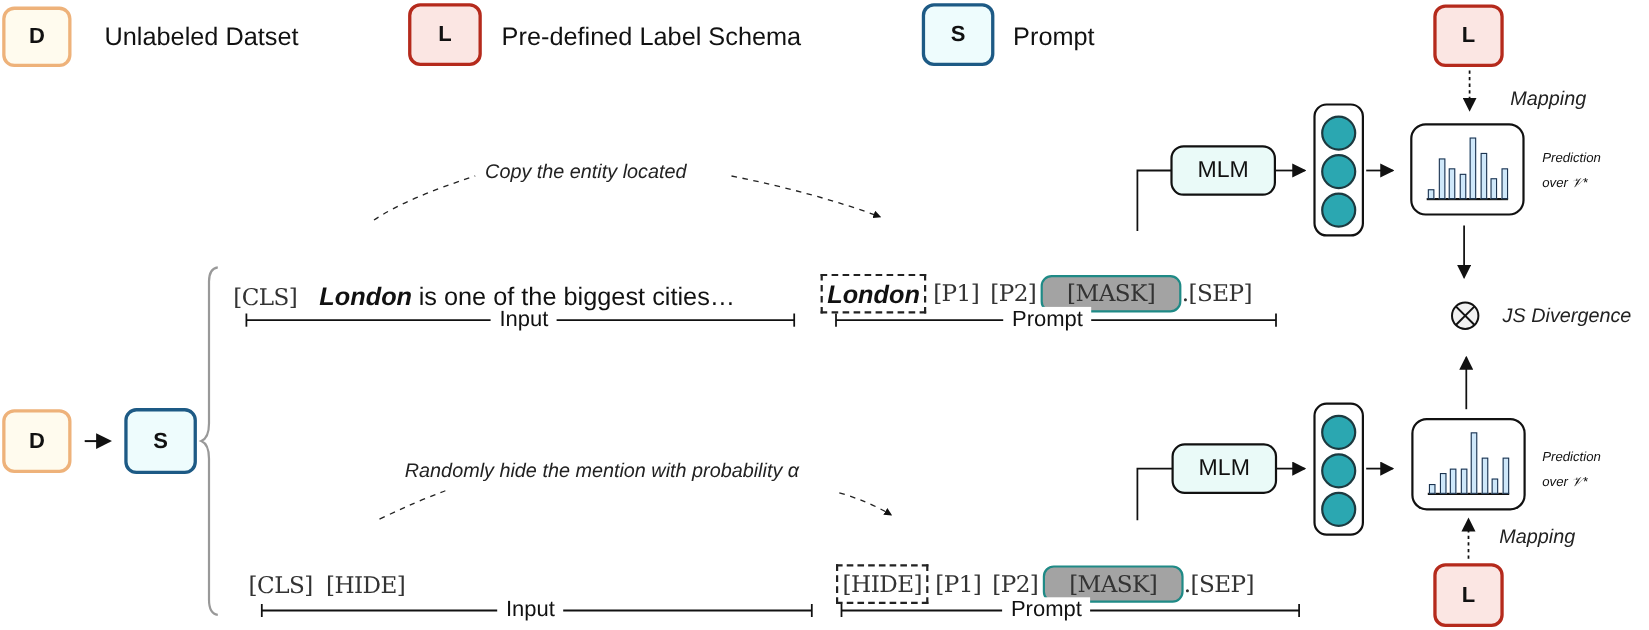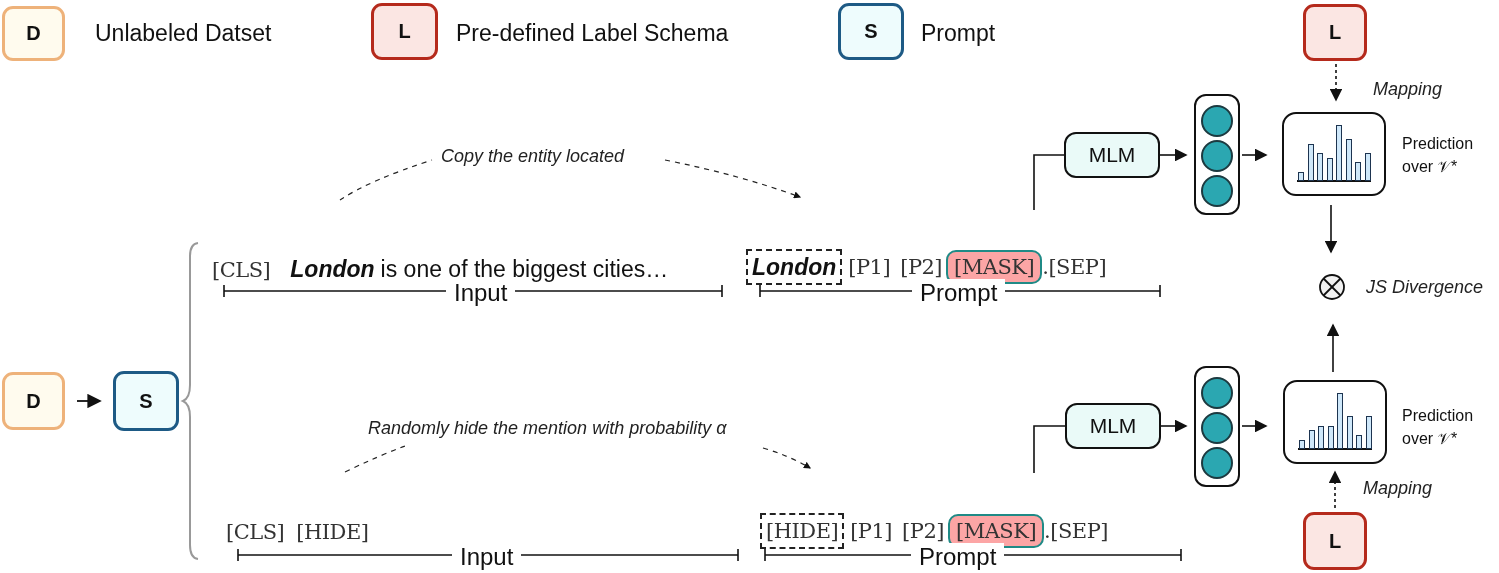--- a/index.html
+++ b/index.html
@@ -8,31 +8,31 @@
   .box { position: absolute; box-sizing: border-box; border-radius: 11px; display: flex;
          align-items: center; justify-content: center; font-weight: bold; font-size: 20px; }
   .box-d { border: 3px solid #eeb27a; background: #fffbee; }
   .box-l { border: 3.5px solid #b52a1c; background: #fbe6e3; }
   .box-s { border: 3.5px solid #1d5a85; background: #eefcfd; }
   .legend-label { position: absolute; font-size: 23px; white-space: nowrap; }
   .seq { position: absolute; font-size: 23px; white-space: nowrap; display: flex; align-items: center; margin-top: 33px; }
   .tok { font-family: "DejaVu Serif", "Liberation Serif", serif; font-size: 21px; color: #333; letter-spacing: -0.5px; }
   .entity { font-weight: bold; font-style: italic; }
   .dashed-box { border: 2px dashed #222; padding: 1px 4px; box-sizing: border-box; }
-  .mask-box { border: 2.5px solid #1f8a86; border-radius: 10px; background: #fca5a5; padding: 3px 6px; }
+  .mask-box { border: 2.5px solid #1f8a86; border-radius: 10px; background: #a3a3a3; padding: 3px 22px; }
   .ann { position: absolute; font-style: italic; font-size: 18px; color: #222; white-space: nowrap; }
   .mlm { position: absolute; box-sizing: border-box; border: 2.5px solid #111; border-radius: 12px;
          background: #eafaf8; font-size: 21px; display: flex; align-items: center; justify-content: center; }
   .vec { position: absolute; box-sizing: border-box; border: 2px solid #111; border-radius: 12px; background: #fff; }
   .dot { position: absolute; width: 32px; height: 32px; border-radius: 50%; background: #2ba7b1; border: 2px solid #1c3a40; box-sizing: border-box; left: 5px; }
   .hist { position: absolute; box-sizing: border-box; border: 2px solid #111; border-radius: 14px; background: #fff; }
   .bar { position: absolute; bottom: 13px; width: 6px; background: #cfe8fa; border: 1.5px solid #1d3450; box-sizing: border-box; }
   .hist-base { position: absolute; bottom: 12px; left: 13px; right: 13px; height: 2px; background: #111; }
-  .pred { position: absolute; font-size: 16px; line-height: 23px; white-space: nowrap; }
-  .span-label { position: absolute; font-size: 24px; font-weight: 500; background: #fff; padding: 0 8px; }
+  .pred { position: absolute; font-size: 12px; line-height: 23px; white-space: nowrap; font-style: italic; }
+  .span-label { position: absolute; font-size: 20px; font-weight: 500; background: #fff; padding: 0 8px; }
   svg { position: absolute; left: 0; top: 0; }
 </style>
 </head>
 <body>
 
 <svg width="1499" height="573">
   <defs>
     <marker id="ah" markerWidth="8" markerHeight="8" refX="7" refY="4" orient="auto">
       <path d="M0,0 L8,4 L0,8 z" fill="#111"></path>
     </marker>

